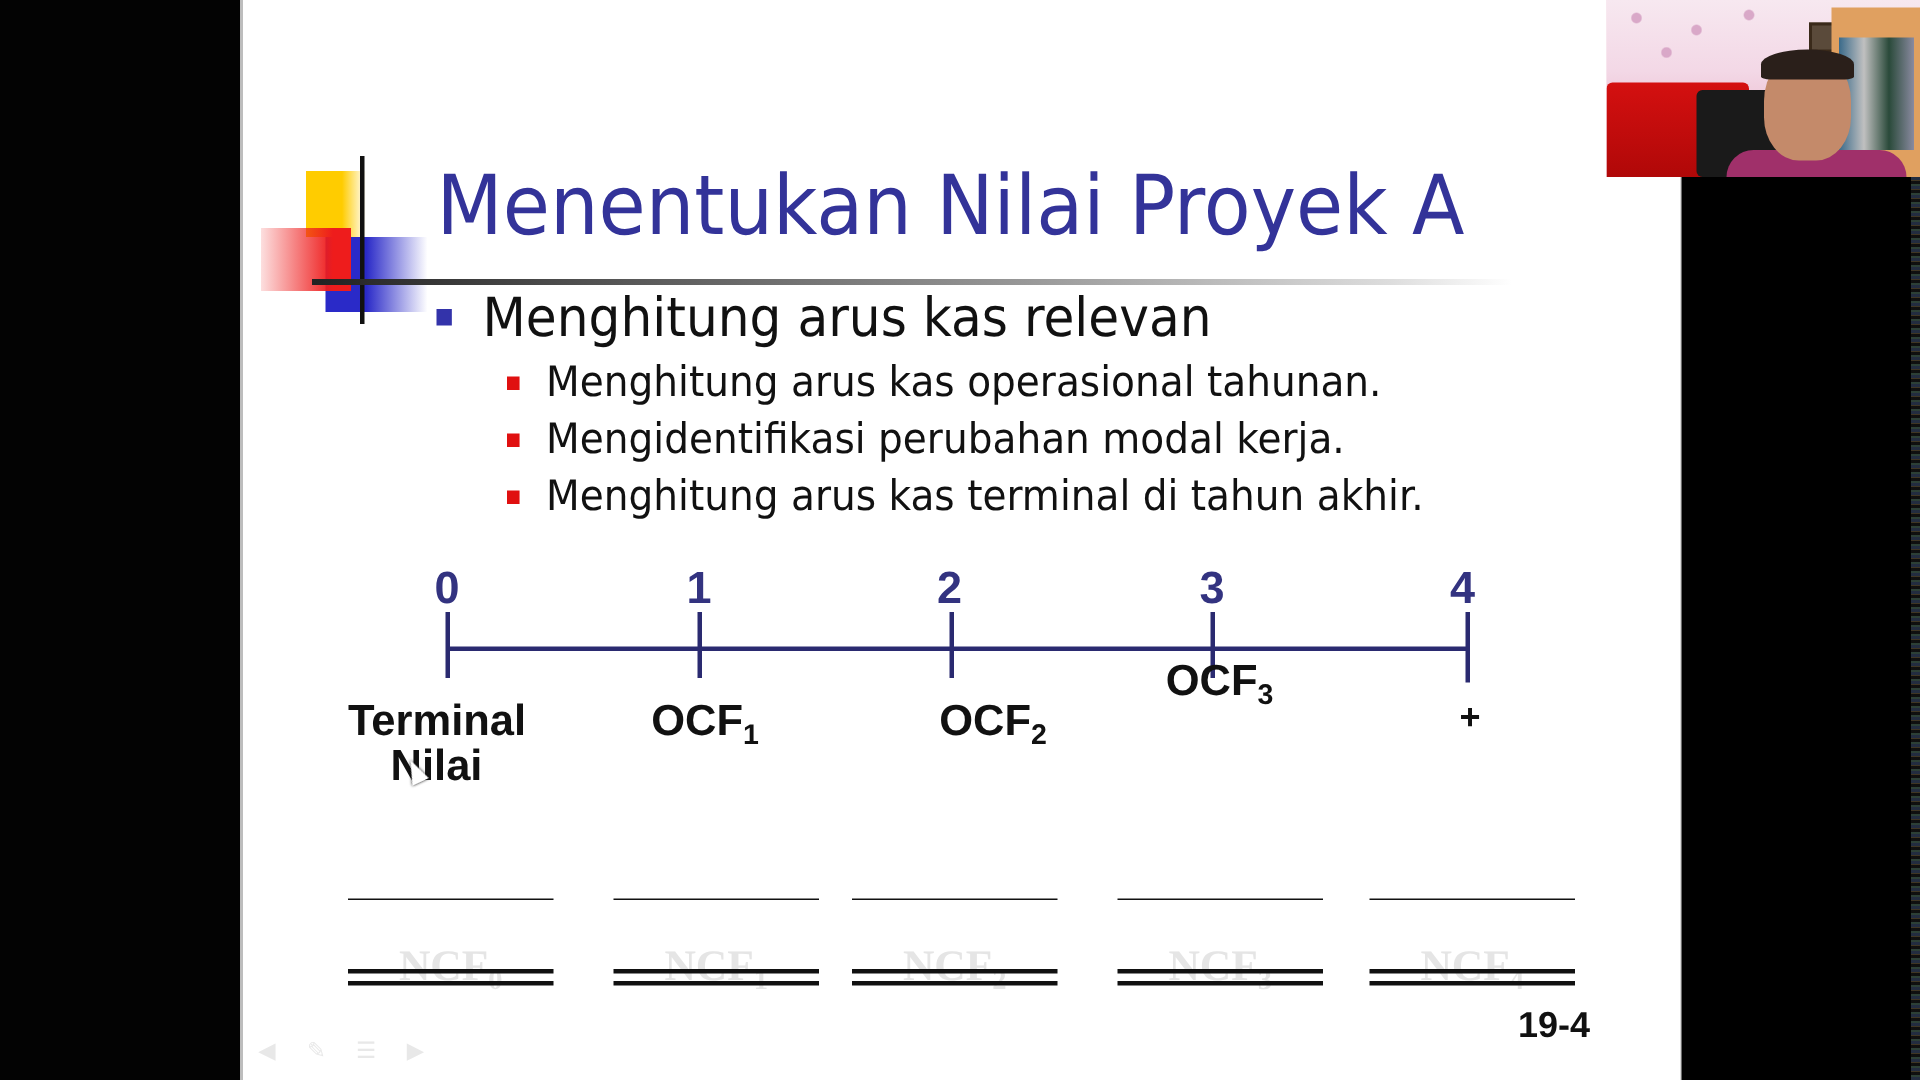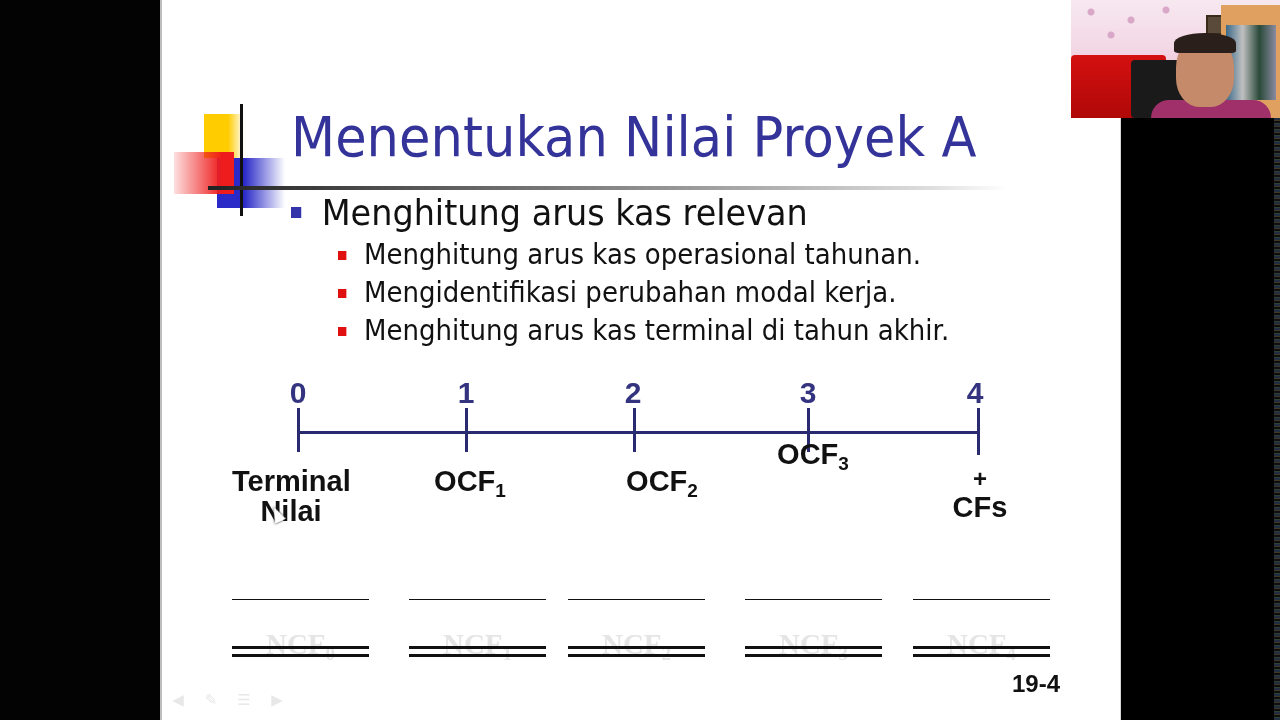--- a/index.html
+++ b/index.html
@@ -121,21 +121,20 @@
   <span>OCF</span><sub>1</sub>
 </div>
 <div class="cf-label" style="left:612px; top:466px; width:100px;text-align:center;">
   <span>OCF</span><sub>2</sub>
 </div>
 <div class="cf-label" style="left:763px; top:439px; width:100px;">
   <span>OCF</span><sub>3</sub>
 </div>
 <div class="cf-label" style="left:905px; top:466px; width:150px; line-height:31px;">
   <div style="font-size:24px; line-height:26px;">+</div>
-  <div>CFs</div>
 </div>
 
 <div class="ncf-top" style="left:232px; width:137px;"></div>
 <div class="ncf" style="left:232px; width:137px;"><span>NCF</span><sub>0</sub></div>
 <div class="ncf-dbl1" style="left:232px; width:137px;"></div>
 <div class="ncf-dbl2" style="left:232px; width:137px;"></div>
 
 <div class="ncf-top" style="left:409px; width:137px;"></div>
 <div class="ncf" style="left:409px; width:137px;"><span>NCF</span><sub>1</sub></div>
 <div class="ncf-dbl1" style="left:409px; width:137px;"></div>

